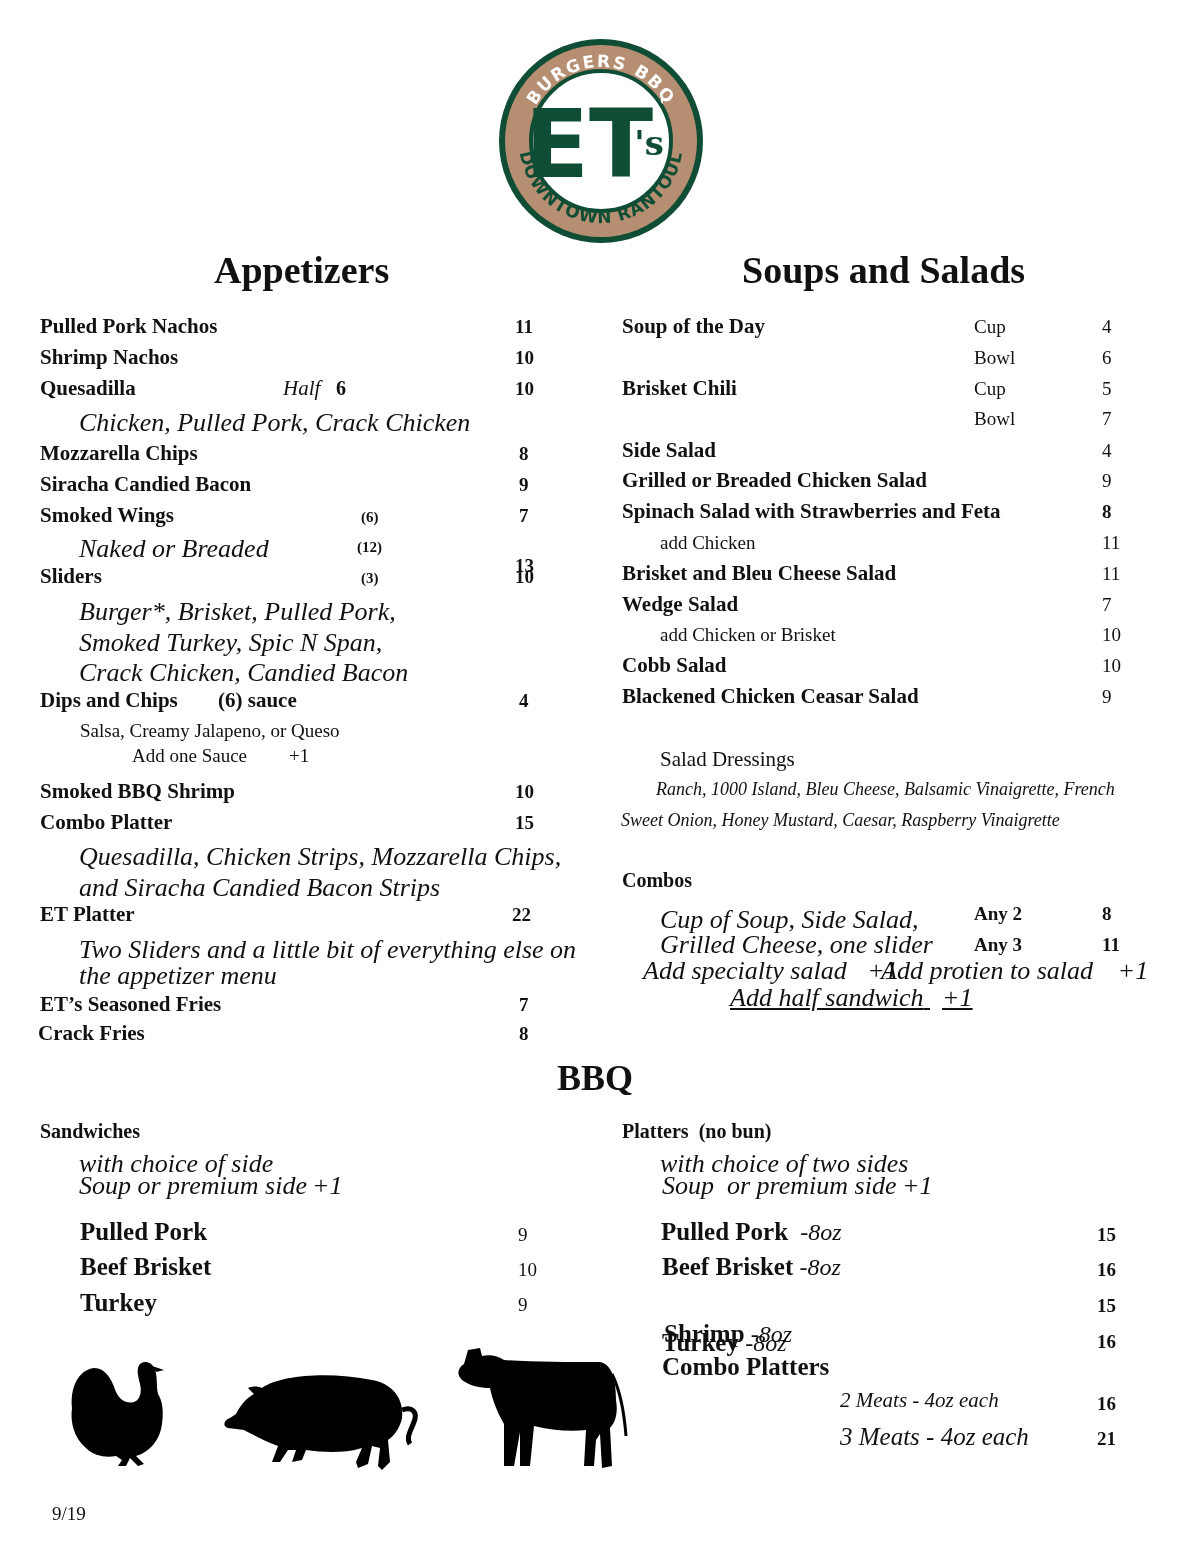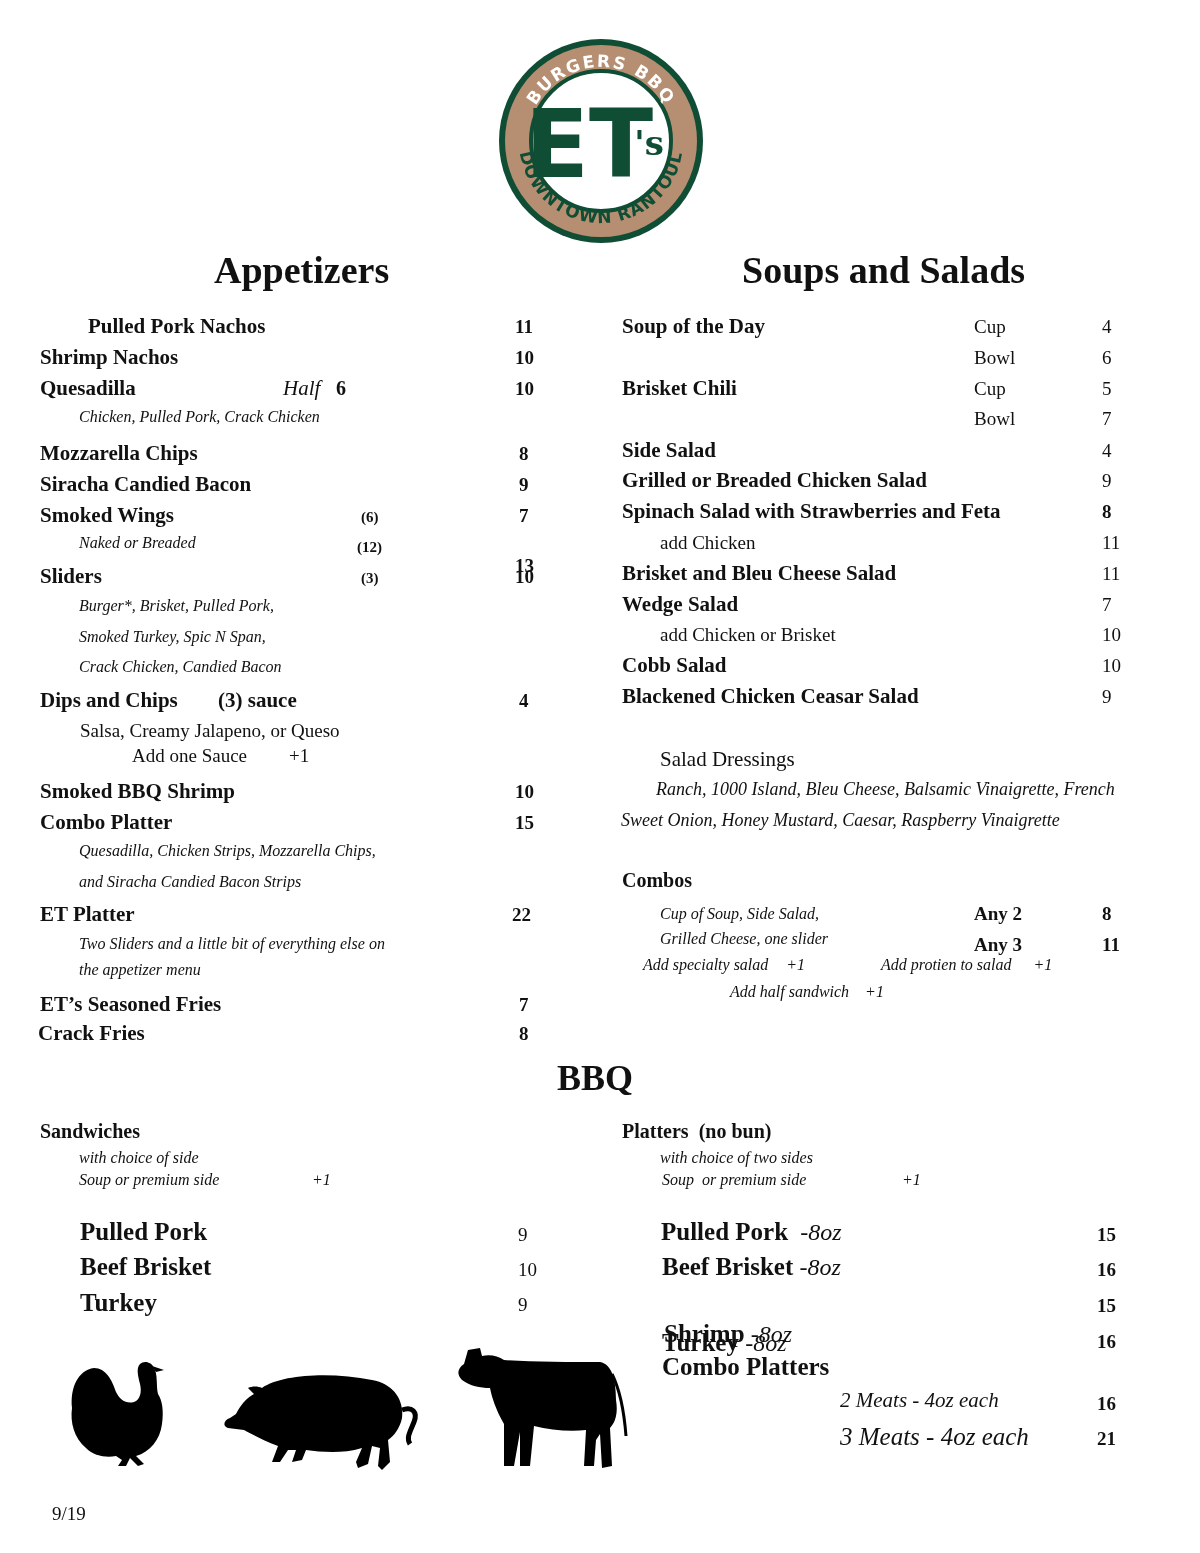--- a/index.html
+++ b/index.html
@@ -1,21 +1,21 @@
 <!DOCTYPE html>
 <html><head>
 <meta charset="utf-8">
 <style>
   html, body { margin:0; padding:0; background:#ffffff; }
   body { width:1200px; height:1553px; position:relative; overflow:hidden;
          font-family:"Liberation Serif","DejaVu Serif",serif; color:#111; }
   .abs { position:absolute; }
   .b { font-weight:bold; }
   .item { font-size:21px; font-weight:bold; white-space:nowrap; }
-  .sub { font-size:16px; font-style:italic; white-space:nowrap; }
+  .sub { font-size:26px; font-style:italic; white-space:nowrap; }
   .price { font-size:19px; font-weight:bold; white-space:nowrap; }
   .h1 { font-size:38px; font-weight:bold; white-space:nowrap; }
   .plain { font-size:19px; white-space:nowrap; }
   .big { font-size:25px; font-weight:bold; white-space:nowrap; }
   .bigsub { font-size:24px; font-style:italic; font-weight:normal; }
   .small { font-size:15px; font-weight:bold; }
 </style>
 </head>
 <body>
 
@@ -36,21 +36,21 @@
     </text>
     <text x="92" y="140" text-anchor="middle" font-family="DejaVu Sans, sans-serif" font-weight="bold" font-size="94" fill="#0f4d35">ET</text>
     <text x="152" y="118" text-anchor="middle" font-family="DejaVu Serif, serif" font-weight="bold" font-size="34" fill="#0f4d35">'s</text>
   </svg>
 </div>
 
 <div class="abs h1" style="left:214px;top:248px;">Appetizers</div>
 <div class="abs h1" style="left:742px;top:248px;">Soups and Salads</div>
 
 <div>
-  <div class="abs item" style="left:40px;top:314px;margin-left:48px;">Pulled Pork Nachos</div>
+  <div class="abs item" style="left:40px;top:314px;">Pulled Pork Nachos</div>
   <div class="abs price" style="left:515px;top:316px;">11</div>
 
   <div class="abs item" style="left:40px;top:345px;">Shrimp Nachos</div>
   <div class="abs price" style="left:515px;top:347px;">10</div>
 
   <div class="abs item" style="left:40px;top:376px;">Quesadilla</div>
   <div class="abs sub" style="left:283px;top:376px;font-size:21px;">Half</div>
   <div class="abs price" style="left:336px;top:377px;font-size:20px;">6</div>
   <div class="abs price" style="left:515px;top:378px;">10</div>
   <div class="abs sub" style="left:79px;top:408px;">Chicken, Pulled Pork, Crack Chicken</div>
@@ -69,21 +69,21 @@
   <div class="abs price" style="left:515px;top:535px;margin-top:20px;">13</div>
 
   <div class="abs item" style="left:40px;top:564px;">Sliders</div>
   <div class="abs small" style="left:361px;top:570px;">(3)</div>
   <div class="abs price" style="left:515px;top:566px;">10</div>
   <div class="abs sub" style="left:79px;top:597px;">Burger*, Brisket, Pulled Pork,</div>
   <div class="abs sub" style="left:79px;top:628px;">Smoked Turkey, Spic N Span,</div>
   <div class="abs sub" style="left:79px;top:658px;">Crack Chicken, Candied Bacon</div>
 
   <div class="abs item" style="left:40px;top:688px;">Dips and Chips</div>
-  <div class="abs item" style="left:218px;top:688px;">(3) sauce</div>
+  <div class="abs item" style="left:218px;top:688px;">(6) sauce</div>
   <div class="abs price" style="left:519px;top:690px;">4</div>
   <div class="abs plain" style="left:80px;top:720px;">Salsa, Creamy Jalapeno, or Queso</div>
   <div class="abs plain" style="left:132px;top:745px;">Add one Sauce</div>
   <div class="abs plain" style="left:289px;top:745px;">+1</div>
 
   <div class="abs item" style="left:40px;top:779px;">Smoked BBQ Shrimp</div>
   <div class="abs price" style="left:515px;top:781px;">10</div>
 
   <div class="abs item" style="left:40px;top:810px;">Combo Platter</div>
   <div class="abs price" style="left:515px;top:812px;">15</div>
@@ -152,21 +152,21 @@
   <div class="abs price" style="left:974px;top:934px;">Any 3</div>
   <div class="abs price" style="left:1102px;top:934px;">11</div>
   <div class="abs sub" style="left:643px;top:956px;">
     <span>Add specialty salad</span>
     <span style="margin-left:14px;">+1</span>
   </div>
   <div class="abs sub" style="left:881px;top:956px;text-align:center;">
     <span>Add protien to salad</span>
     <span style="margin-left:18px;">+1</span>
   </div>
-  <div class="abs sub" style="left:730px;top:983px;">
+  <div class="abs sub" style="left:730px;top:983px;text-decoration:underline;">
     <span>Add half sandwich</span>
     <span style="margin-left:12px;">+1</span>
   </div>
 </div>
 
 <div class="abs h1" style="left:557px;top:1057px;font-size:36px;">BBQ</div>
 
 <div>
   <div class="abs item" style="left:40px;top:1120px;font-size:20px;">Sandwiches</div>
   <div class="abs sub" style="left:79px;top:1149px;">with choice of side</div>

